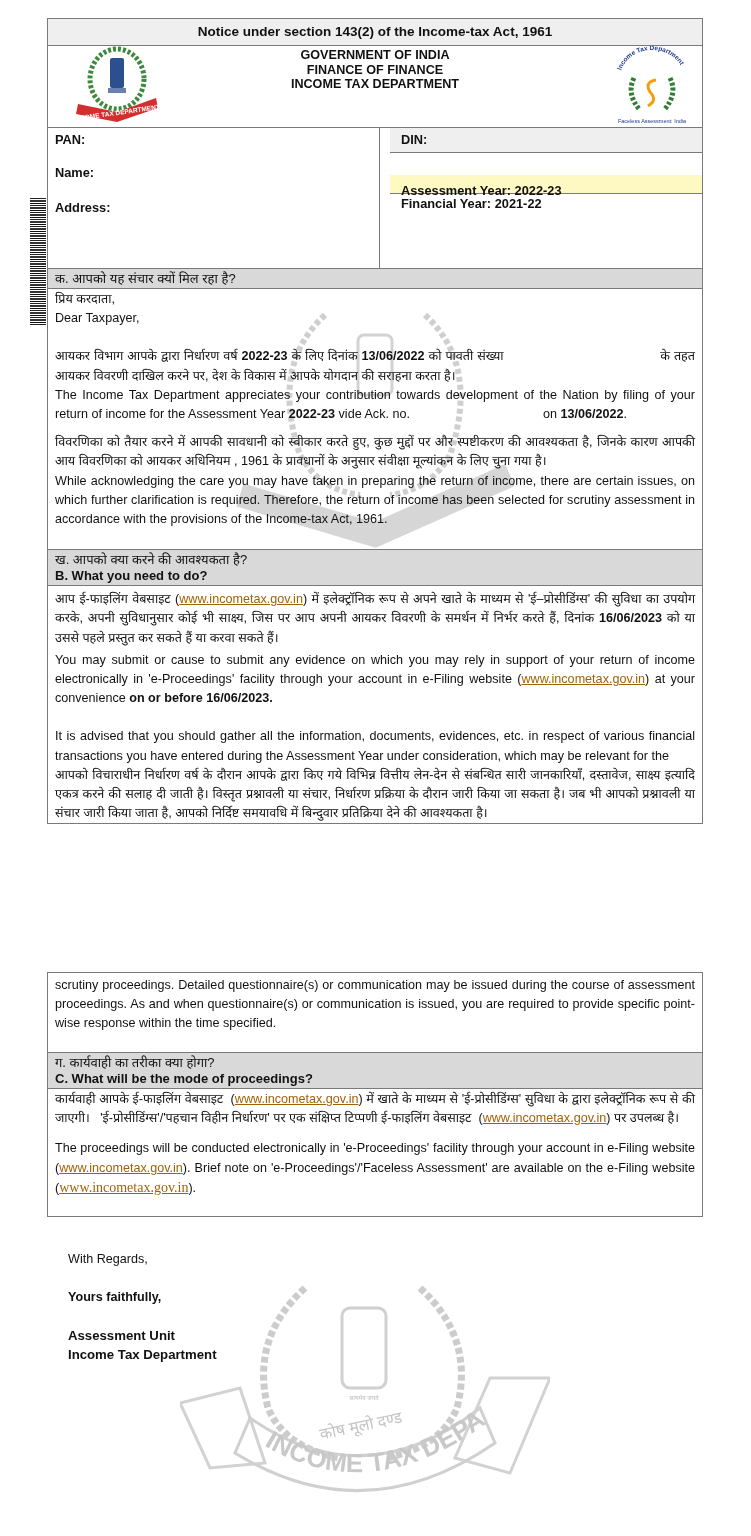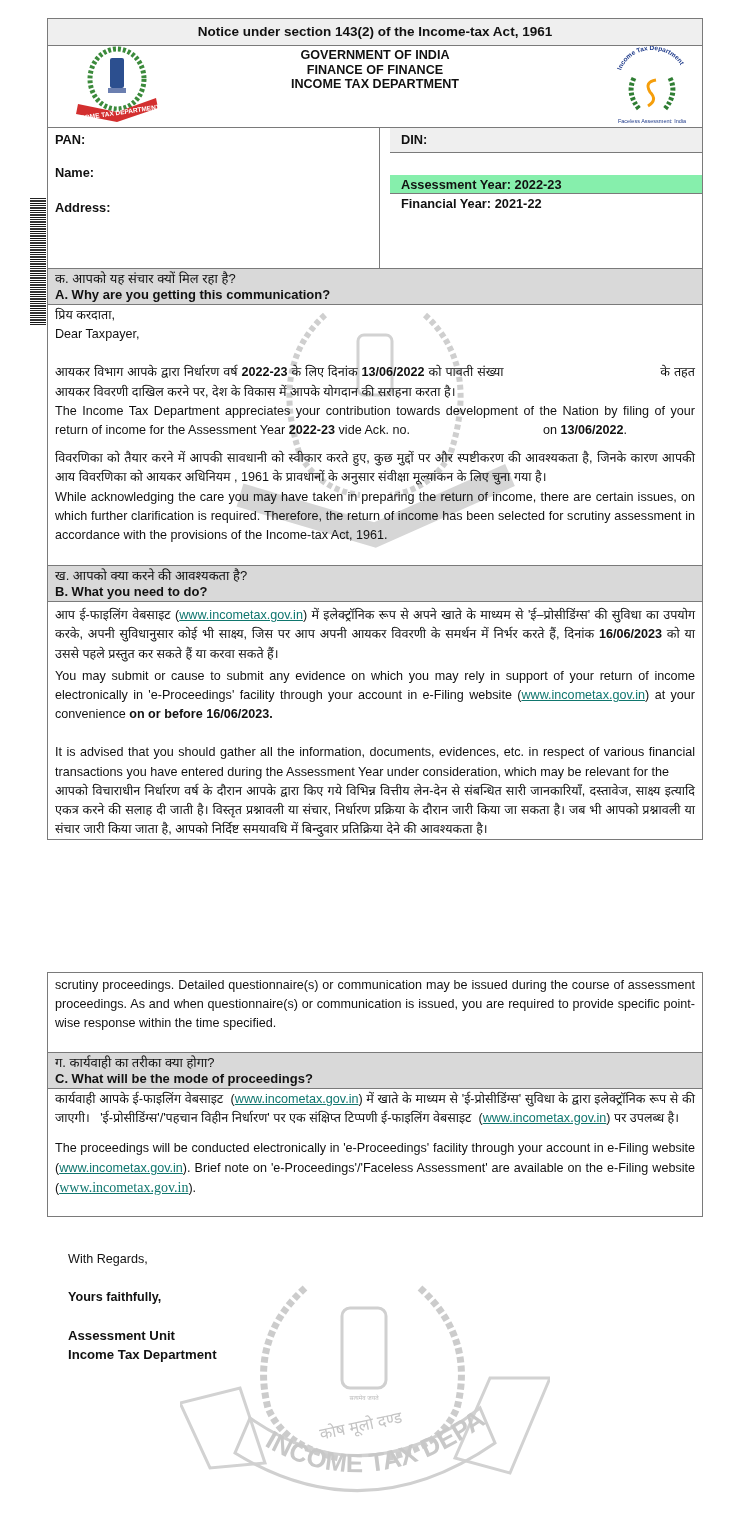--- a/index.html
+++ b/index.html
@@ -16,21 +16,21 @@
   .info-left { width:331px; border-right:1px solid #7a7a7a; position:relative; }
   .info-left .lbl { position:absolute; left:7px; font-weight:bold; font-size:12.8px; }
   .info-right { flex:1; position:relative; }
   .ir-row { position:absolute; left:11px; right:0; padding-left:11px; font-weight:bold; font-size:12.8px; box-sizing:border-box; }
   .sec-head { background:#d9d9d9; border-bottom:1px solid #7a7a7a; padding:2px 7px 1px 7px; font-size:13px; line-height:16px; }
   .sec-head .hi { font-size:13px; }
   .sec-head .en { font-weight:bold; }
   .body-text { padding:1px 7px 0 7px; font-size:12.6px; line-height:19.2px; text-align:justify; position:relative; z-index:2; }
   .body-text p { margin:0; }
   .gap { height:19px; }
-  .lnk { color:#0f766e; text-decoration:underline; cursor:pointer; }
+  .lnk { color:#a16207; text-decoration:underline; cursor:pointer; }
   .lnk-serif { font-family:"Liberation Serif", serif; font-size:14px; }
   b { font-weight:bold; }
   .barcode { position:absolute; left:30px; top:198px; width:16px; height:128px;
      background:repeating-linear-gradient(180deg,#222 0px,#222 1px,#fff 1px,#fff 2px,#333 2px,#333 4px,#fff 4px,#fff 5px,#111 5px,#111 6px,#fff 6px,#fff 7px); }
   .watermark { position:absolute; z-index:1; pointer-events:none; }
   .closing { position:absolute; left:68px; font-size:12.6px; }
   .closing.bold { font-weight:bold; }
 </style>
 </head>
 <body>
@@ -69,32 +69,31 @@
       <div class="lbl" style="top:37px;">Name:</div>
       <div class="lbl" style="top:72px;">Address:</div>
     </div>
     <div class="info-right">
       <div class="ir-row" style="top:0; height:25px; background:#efefef; border-bottom:1px solid #7a7a7a; padding-top:4px; left:10px; padding-left:11px;">
         <span>DIN:</span>
       </div>
       <div class="ir-row" style="top:25px; height:36px; border-bottom:1px solid #7a7a7a; padding-top:21px; left:10px;">
         <span>Date: 01/06/2023</span>
       </div>
-      <div class="ir-row" style="top:47px; height:19px; background:#86efac; border-bottom:1px solid #7a7a7a; padding-top:2px; left:10px;">
+      <div class="ir-row" style="top:47px; height:19px; background:#fef9c3; border-bottom:1px solid #7a7a7a; padding-top:8px; left:10px;">
         <span>Assessment Year: 2022-23</span>
       </div>
       <div class="ir-row" style="top:66px; padding-top:2px; left:10px;">
         <span>Financial Year: 2021-22</span>
       </div>
     </div>
   </div>
 
   <div class="sec-head">
     <div class="hi">क.  आपको यह संचार क्यों मिल रहा है?</div>
-    <div class="en">A.  Why are you getting this communication?</div>
   </div>
   <div class="body-text" style="padding-bottom:20px; border-bottom:1px solid #7a7a7a;">
     <p>प्रिय करदाता,</p>
     <p>Dear Taxpayer,</p>
     <div class="gap"></div>
     <p><span>आयकर विभाग आपके द्वारा निर्धारण वर्ष </span><b>2022-23</b><span> के लिए दिनांक </span><b>13/06/2022</b><span style="white-space:pre-wrap;"> को पावती संख्या                                        के तहत आयकर विवरणी दाखिल करने पर, देश के विकास में आपके योगदान की सराहना करता है।</span></p>
     <p><span>The Income Tax Department appreciates your contribution towards development of the Nation by filing of your return of income for the Assessment Year </span><b>2022-23</b><span style="white-space:pre-wrap;"> vide Ack. no.                                      on </span><b>13/06/2022</b><span>.</span></p>
     <div style="height:9px;"></div>
     <p>विवरणिका को तैयार करने में आपकी सावधानी को स्वीकार करते हुए, कुछ मुद्दों पर और स्पष्टीकरण की आवश्यकता है, जिनके कारण आपकी आय विवरणिका को आयकर अधिनियम , 1961 के प्रावधानों के अनुसार संवीक्षा मूल्यांकन के लिए चुना गया है।</p>
     <p>While acknowledging the care you may have taken in preparing the return of income, there are certain issues, on which further clarification is required. Therefore, the return of income has been selected for scrutiny assessment in accordance with the provisions of the Income-tax Act, 1961.</p>

